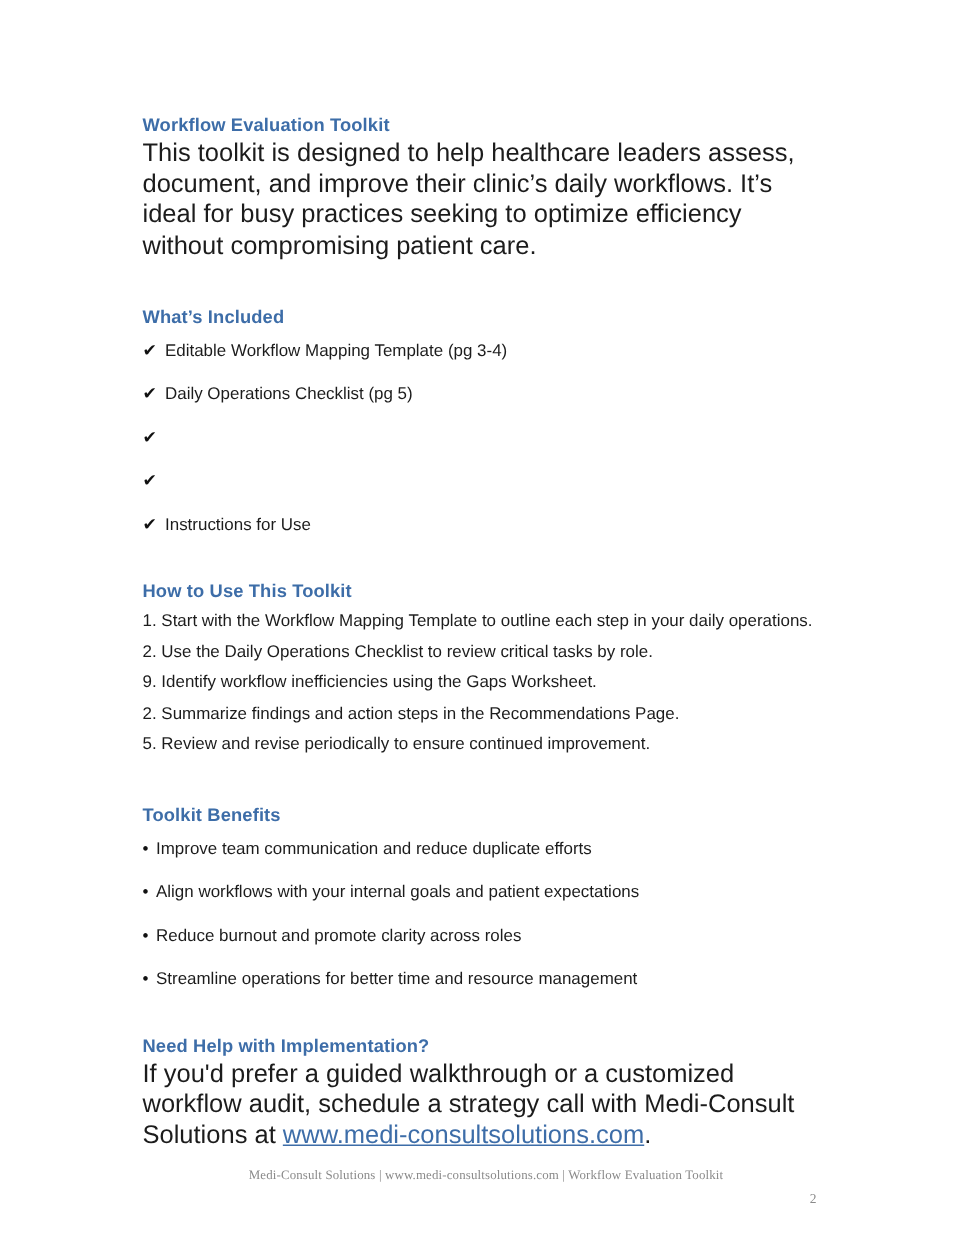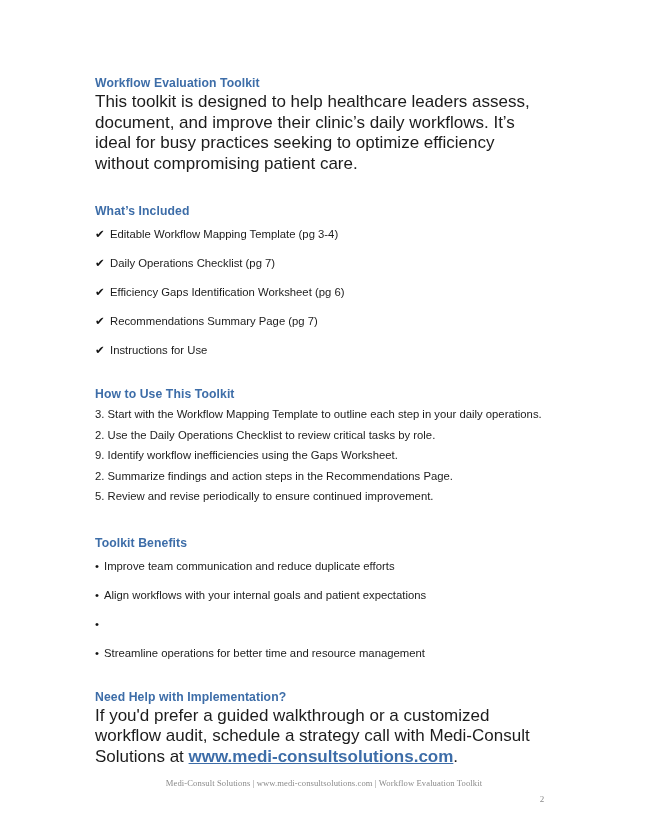--- a/index.html
+++ b/index.html
@@ -87,21 +87,20 @@
     font-size: 11.3px;
     line-height: 20.5px;
     color: #1c1c1c;
     padding-left: 0;
   }
   ol.step-list li:first-child { margin-top: 1px; }
 
   .link {
     color: #3d6da8;
     text-decoration: underline;
-    font-weight: bold;
   }
 
   .footer {
     position: absolute;
     left: 0;
     top: 766px;
     width: 648px;
     height: 50px;
     padding-left: 16px;
   }
@@ -145,43 +144,41 @@
 
     <div>
       <h2 class="section-heading">What’s Included</h2>
       <ul class="check-list">
         <li>
           <span class="mark">✔</span>
           <span class="item-text">Editable Workflow Mapping Template (pg 3-4)</span>
         </li>
         <li>
           <span class="mark">✔</span>
-          <span class="item-text">Daily Operations Checklist (pg 7)</span>
-        </li>
-        <li>
-          <span class="mark">✔</span>
-          <span class="item-text">Efficiency Gaps Identification Worksheet (pg 6)</span>
-        </li>
-        <li>
-          <span class="mark">✔</span>
-          <span class="item-text">Recommendations Summary Page (pg 7)</span>
+          <span class="item-text">Daily Operations Checklist (pg 5)</span>
+        </li>
+        <li>
+          <span class="mark">✔</span>
+        </li>
+        <li>
+          <span class="mark">✔</span>
         </li>
         <li>
           <span class="mark">✔</span>
           <span class="item-text">Instructions for Use</span>
         </li>
       </ul>
     </div>
 
     <div class="gap-section"></div>
 
     <div>
       <h2 class="section-heading">How to Use This Toolkit</h2>
       <ol class="step-list">
-        <li>3. Start with the Workflow Mapping Template to outline each step in your daily operations.</li>
+        <li>1. Start with the Workflow Mapping Template to outline each step in your daily operations.</li>
         <li>2. Use the Daily Operations Checklist to review critical tasks by role.</li>
         <li>9. Identify workflow inefficiencies using the Gaps Worksheet.</li>
         <li>2. Summarize findings and action steps in the Recommendations Page.</li>
         <li>5. Review and revise periodically to ensure continued improvement.</li>
       </ol>
     </div>
 
     <div class="gap-section"></div>
 
     <div>
@@ -190,20 +187,21 @@
         <li>
           <span class="mark bullet">•</span>
           <span class="item-text">Improve team communication and reduce duplicate efforts</span>
         </li>
         <li>
           <span class="mark bullet">•</span>
           <span class="item-text">Align workflows with your internal goals and patient expectations</span>
         </li>
         <li>
           <span class="mark bullet">•</span>
+          <span class="item-text">Reduce burnout and promote clarity across roles</span>
         </li>
         <li>
           <span class="mark bullet">•</span>
           <span class="item-text">Streamline operations for better time and resource management</span>
         </li>
       </ul>
     </div>
 
     <div class="gap-section"></div>
 

